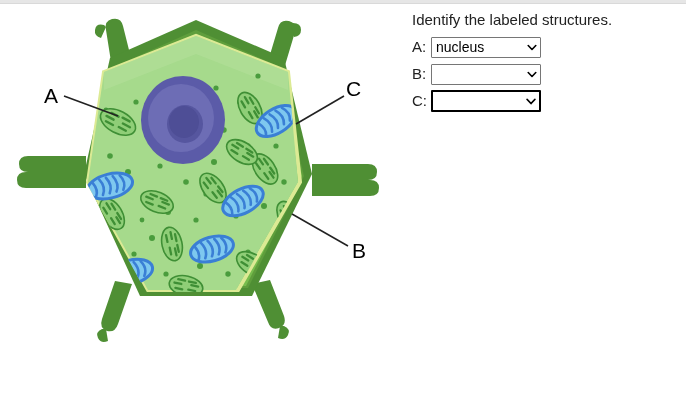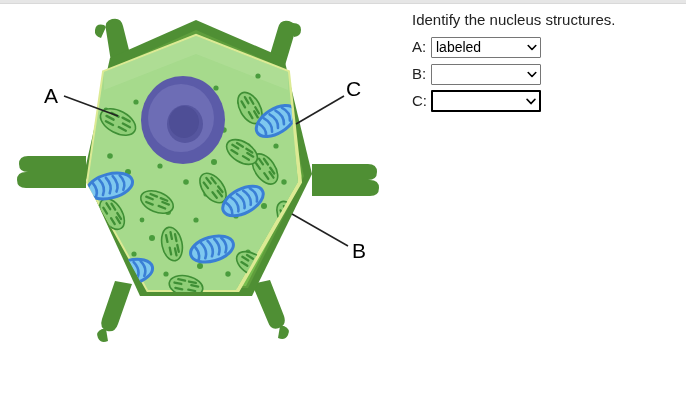--- a/index.html
+++ b/index.html
@@ -365,26 +365,26 @@
         <line x1="344" y1="90" x2="296" y2="118"></line>
       </g>
 
       <text id="lbl-a" x="44" y="97" font-family="Liberation Sans, sans-serif" font-size="21" fill="#000000">A</text>
       <text id="lbl-b" x="352" y="252" font-family="Liberation Sans, sans-serif" font-size="21" fill="#000000">B</text>
       <text id="lbl-c" x="346" y="90" font-family="Liberation Sans, sans-serif" font-size="21" fill="#000000">C</text>
     </svg>
   </div>
 
   <div id="question-panel">
-    <p id="prompt">Identify the nucleus structures.</p>
+    <p id="prompt">Identify the labeled structures.</p>
 
     <div class="answer-row">
       <span class="answer-label">A:</span>
       <div id="dd-a" class="dropdown">
-        <span class="dd-text">labeled</span>
+        <span class="dd-text">nucleus</span>
         <span class="caret">
           <svg viewBox="0 0 10 10" width="10" height="10">
               <path d="M1.2,3 L5,7 L8.8,3" fill="none" stroke="#000" stroke-width="1.6" stroke-linecap="round" stroke-linejoin="round"></path>
             </svg>
         </span>
       </div>
     </div>
 
     <div class="answer-row">
       <span class="answer-label">B:</span>

